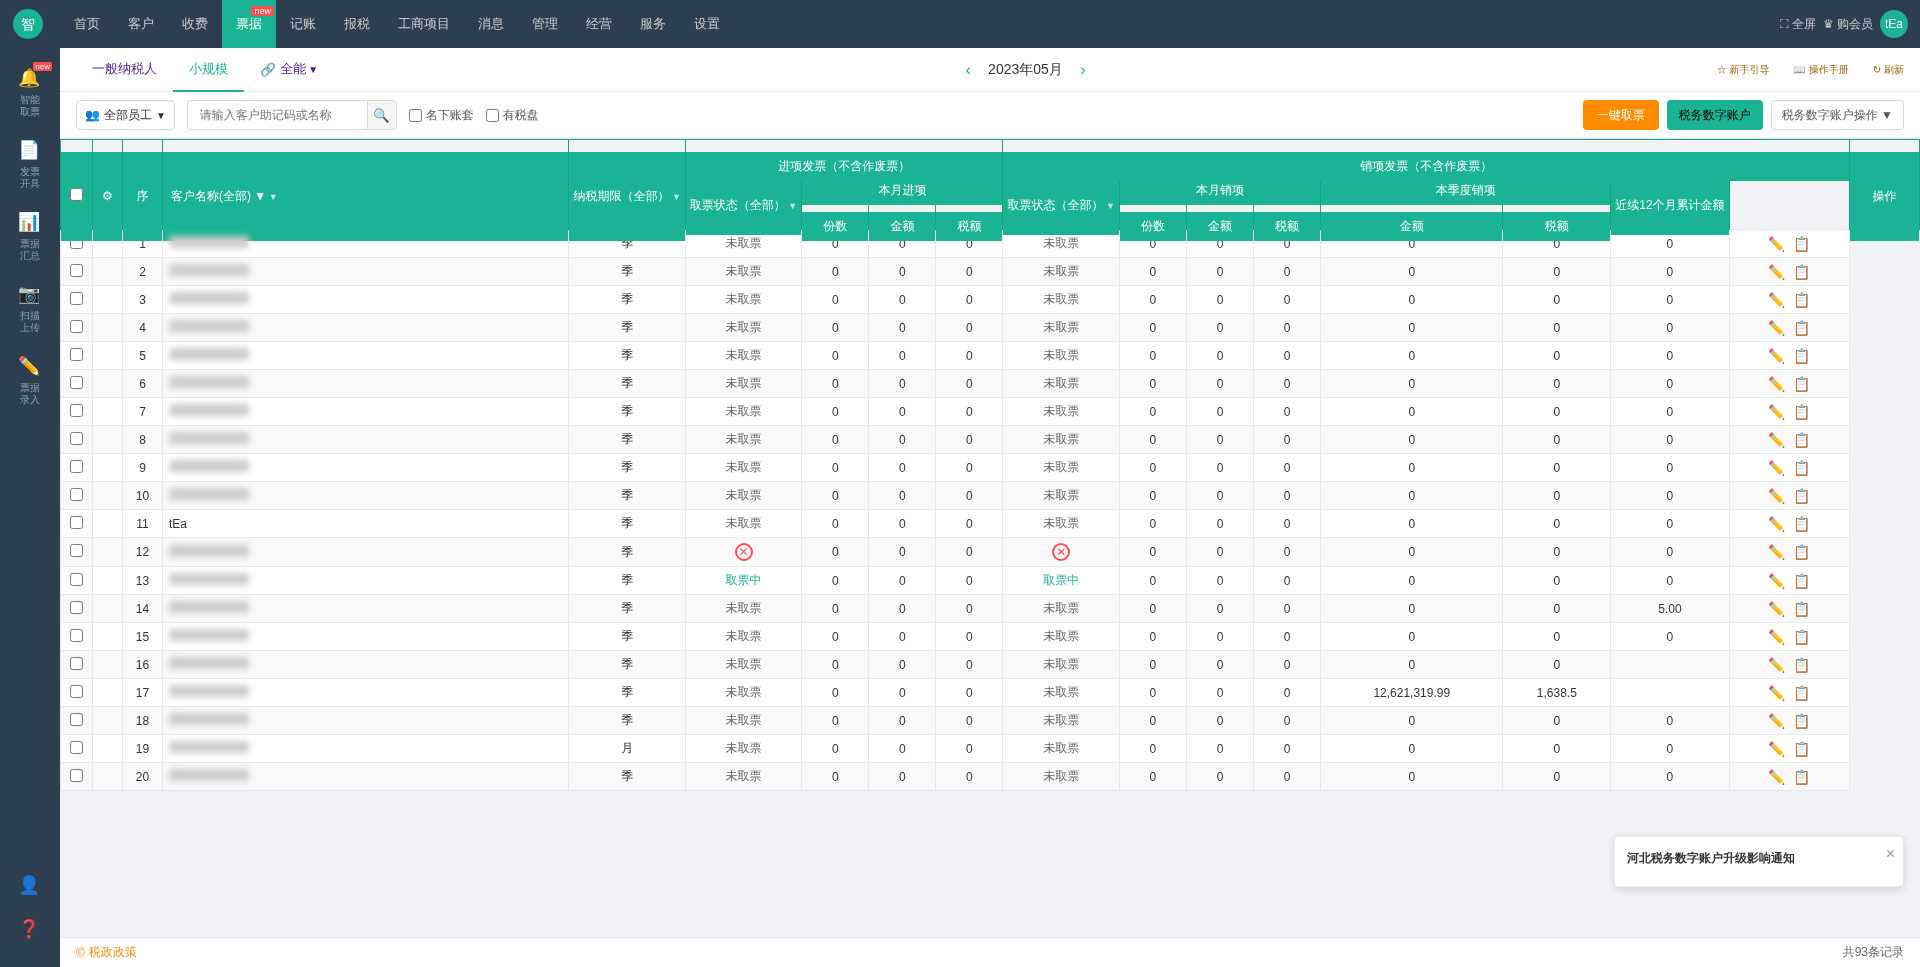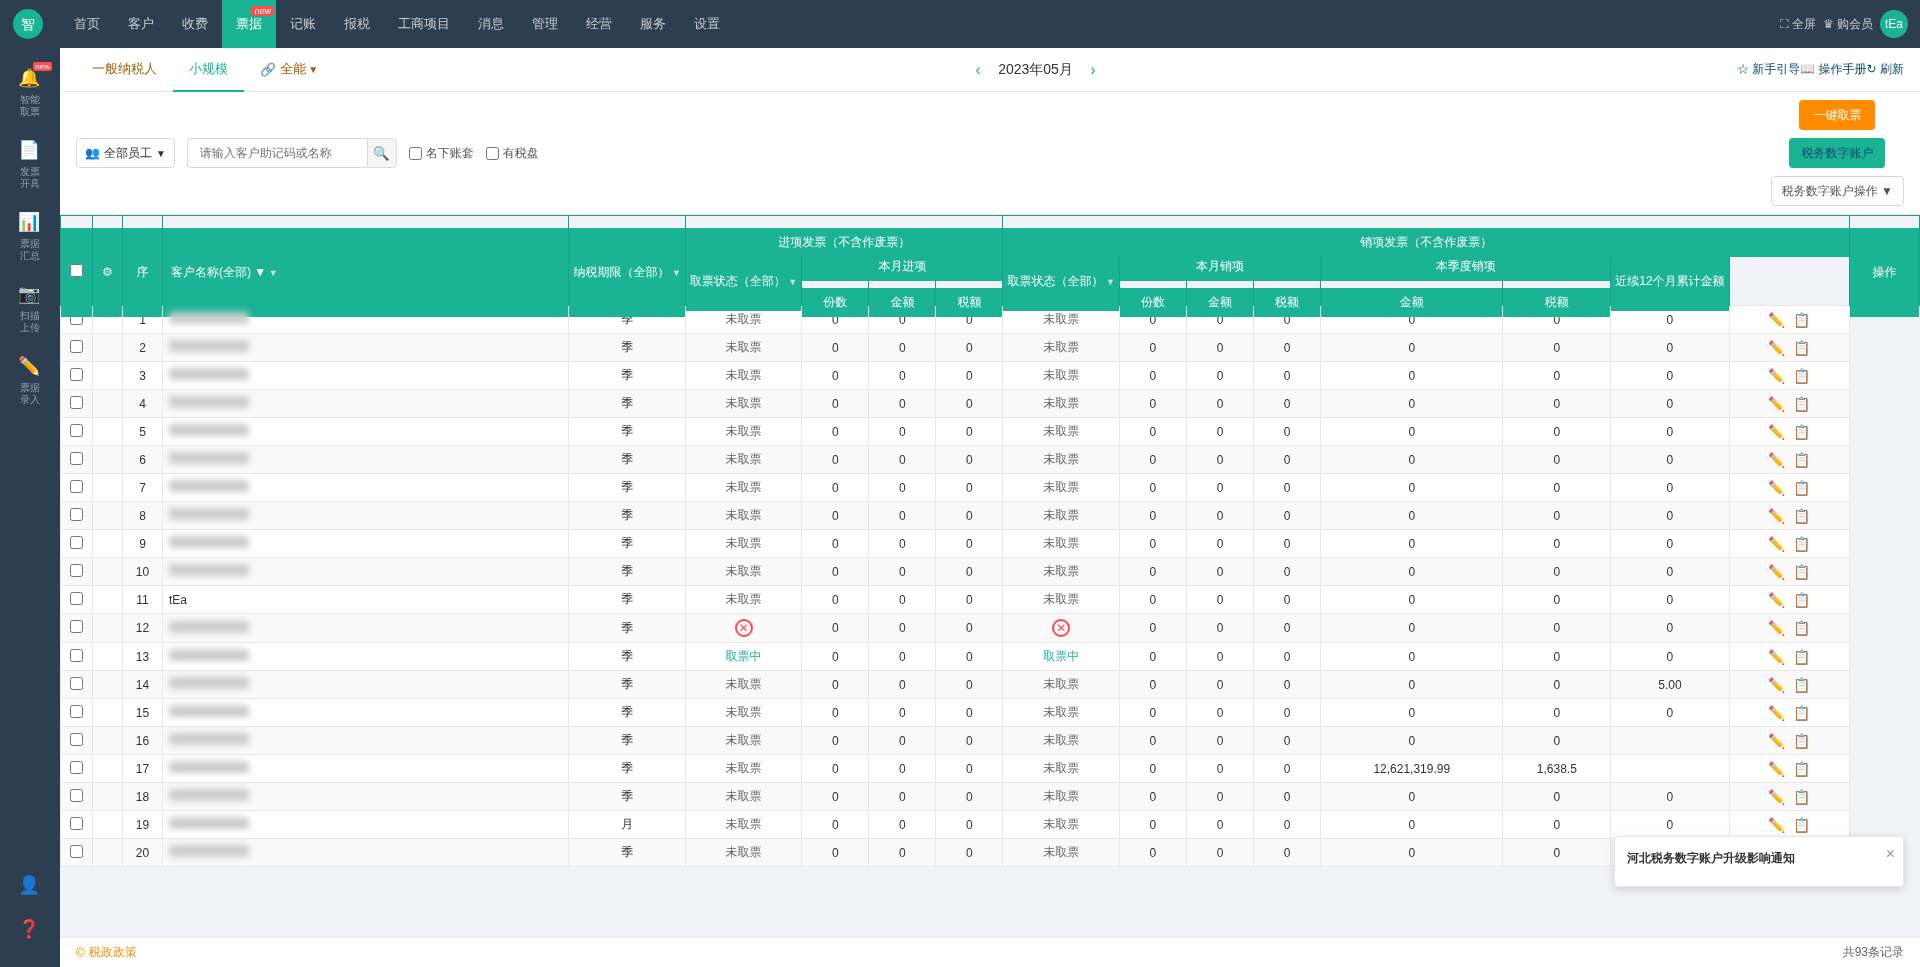--- a/index.html
+++ b/index.html
@@ -127,21 +127,21 @@
       display: flex;
       flex-direction: column;
       background: #f0f2f5;
     }
     .sub-tab {
       padding: 0 16px;
       height: 44px;
       display: flex;
       align-items: center;
       cursor: pointer;
-      color: #a16207;
+      color: #4c1d95;
       font-size: 13px;
       border-bottom: 2px solid transparent;
       margin-bottom: -1px;
     }
     .sub-tab.active {
       color: #1ab394;
       border-bottom-color: #1ab394;
       font-weight: 500;
     }
     
@@ -170,21 +170,21 @@
       border: none;
       border-radius: 4px;
       cursor: pointer;
       font-size: 12px;
       white-space: nowrap;
     }
     .btn-default {
       height: 30px;
       padding: 0 12px;
       background: #1ab394;
-      color: #0c4a6e;
+      color: #000000;
       border: none;
       border-radius: 4px;
       cursor: pointer;
       font-size: 12px;
       white-space: nowrap;
     }
     .btn-outline {
       height: 30px;
       padding: 0 10px;
       background: #fff;
@@ -473,21 +473,21 @@
         <span style="margin-right:4px;">🔗</span>全能
         <span style="margin-left:2px;font-size:10px;">▼</span>
       </div>
 
       <div class="date-nav" style="flex:1;justify-content:center;">
         <button class="date-nav-btn">‹</button>
         <span class="date-nav-text">2023年05月</span>
         <button class="date-nav-btn">›</button>
       </div>
 
-      <div style="display:flex;align-items:center;gap:0;font-size:12px;color:#0c4a6e;">
+      <div style="display:flex;align-items:center;gap:24px;font-size:10px;color:#a16207;">
         <span style="cursor:pointer;">☆ 新手引导</span>
         <span style="cursor:pointer;">📖 操作手册</span>
         <span style="cursor:pointer;">↻ 刷新</span>
       </div>
     </div>
 
     <div class="filter-bar">
       <div class="select-box">
         <span>👥</span>
         <span>全部员工</span>
@@ -498,21 +498,21 @@
         <button class="search-icon-btn">🔍</button>
       </div>
       <label class="checkbox-label">
         <input type="checkbox" style="">
         <span>名下账套</span>
       </label>
       <label class="checkbox-label">
         <input type="checkbox" style="">
         <span>有税盘</span>
       </label>
-      <div style="margin-left:auto;display:flex;gap:8px;align-items:center;flex-direction:column;">
+      <div style="margin-left:auto;display:flex;gap:8px;align-items:center;">
         <button class="btn-primary">一键取票</button>
         <button class="btn-default">税务数字账户</button>
         <div class="btn-group-dropdown">
           <button class="btn-outline">税务数字账户操作 ▼</button>
         </div>
       </div>
     </div>
   </div>
 
   <div class="table-container">

